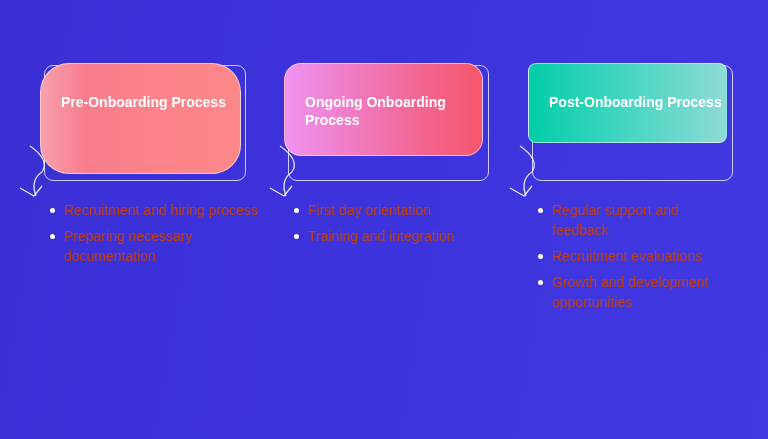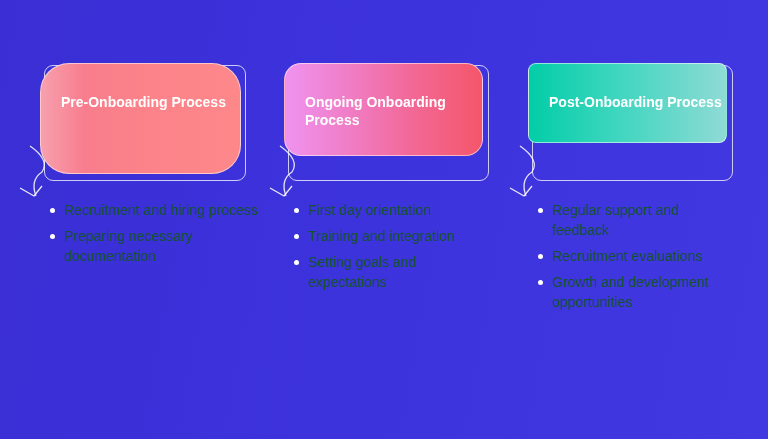--- a/index.html
+++ b/index.html
@@ -29,21 +29,21 @@
       font-weight: bold;
       font-size: 14px;
       line-height: 18px;
       width: 180px;
     }
     .arrow { position: absolute; }
     ul.bullets {
       position: absolute;
       margin: 0; padding: 0;
       list-style: none;
-      color: #14532d;
+      color: #c2410c;
       font-size: 14px;
       line-height: 20px;
     }
     ul.bullets li {
       position: relative;
       padding-left: 16px;
       margin-bottom: 6px;
     }
     ul.bullets li::before {
       content: "";
@@ -77,21 +77,20 @@
   <div class="card" style="left:284px; top:63px; width:199px; height:93px; background: linear-gradient(90deg, #ef93f0 0%, #f07bc2 35%, #f26896 65%, #f5566a 100%); border-radius: 17px;">
     <div class="card-title">Ongoing Onboarding Process</div>
   </div>
   <svg class="arrow" style="left:266px; top:140px;" width="40" height="60" viewBox="0 0 40 60">
     <path d="M14 6 Q34 20 26 32 Q14 40 20 56" stroke="rgba(255,255,255,0.85)" stroke-width="1.3" fill="none"></path>
     <path d="M4 48 L18 56 L26 46" stroke="rgba(255,255,255,0.9)" stroke-width="1.3" fill="none"></path>
   </svg>
   <ul class="bullets" style="left:292px; top:200px; width:200px;">
     <li>First day orientation</li>
     <li>Training and integration</li>
-    <li style="width:130px;">Setting goals and expectations</li>
   </ul>
 </div>
 
 <div class="column" style="left:0;">
   <div class="card-outline" style="left:532px; top:65px; width:201px; height:116px;"></div>
   <div class="card" style="left:528px; top:63px; width:199px; height:80px; background: linear-gradient(90deg, #02cda7 0%, #3fd6bf 45%, #6ad8cb 75%, #8fdbd6 100%);">
     <div class="card-title">Post-Onboarding Process</div>
   </div>
   <svg class="arrow" style="left:506px; top:140px;" width="40" height="60" viewBox="0 0 40 60">
     <path d="M14 6 Q34 20 26 32 Q14 40 20 56" stroke="rgba(255,255,255,0.85)" stroke-width="1.3" fill="none"></path>

